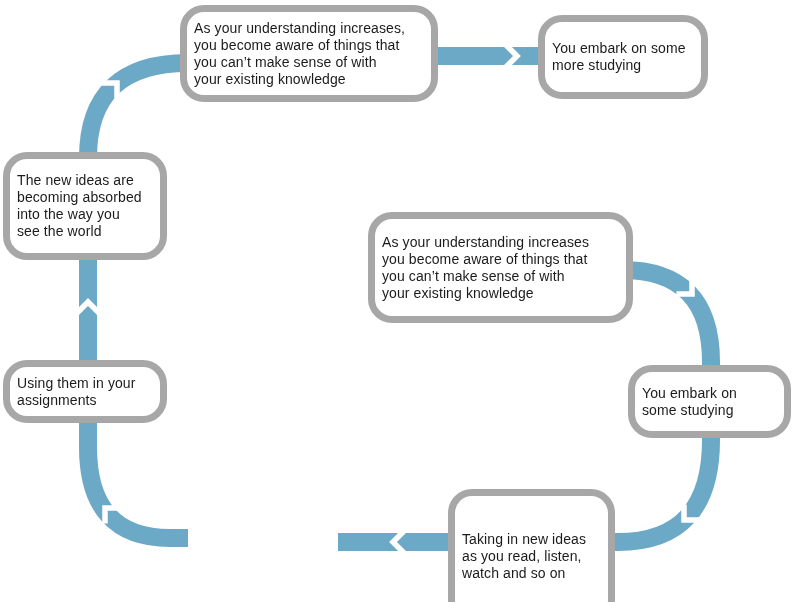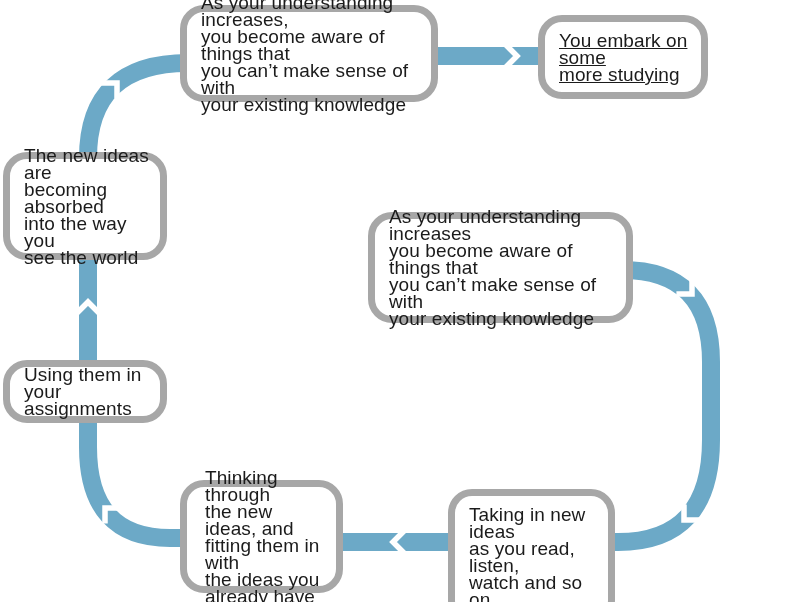--- a/index.html
+++ b/index.html
@@ -29,29 +29,29 @@
     stroke-linecap: butt;
   }
   .node {
     position: absolute;
     box-sizing: border-box;
     background: #ffffff;
     border: 7px solid #A7A7A7;
     border-radius: 24px;
     display: flex;
     align-items: center;
-    padding: 6px 8px 6px 14px;
-    font-size: 19px;
+    padding: 6px 8px 6px 7px;
+    font-size: 14px;
     line-height: 17px;
     color: #1b1b1b;
     white-space: pre-line;
     letter-spacing: 0.1px;
   }
   .node-a { left: 180px; top:   5px; width: 258px; height:  97px; }
-  .node-b { left: 538px; top:  15px; width: 170px; height:  84px; text-decoration: underline; }
+  .node-b { left: 538px; top:  15px; width: 170px; height:  84px; }
   .node-c { left:   3px; top: 152px; width: 164px; height: 108px; align-items: center; }
   .node-d { left: 368px; top: 212px; width: 265px; height: 111px; }
   .node-e { left:   3px; top: 360px; width: 164px; height:  63px; }
   .node-f { left: 628px; top: 365px; width: 163px; height:  73px; }
   .node-g { left: 180px; top: 480px; width: 163px; height: 113px; padding-left: 18px; }
   .node-h { left: 448px; top: 489px; width: 167px; height: 135px; }
 </style>
 </head>
 <body>
 
@@ -97,28 +97,25 @@
 you become aware of things that
 you can’t make sense of with
 your existing knowledge</span>
   </div>
 
   <div class="node node-e">
     <span>Using them in your
 assignments</span>
   </div>
 
+  <div class="node node-f">
+    <span>You embark on
+some studying</span>
+  </div>
 
-  <div class="node node-g">
-    <span>Thinking through
-the new ideas, and
-fitting them in with
-the ideas you
-already have</span>
-  </div>
 
   <div class="node node-h">
     <span>Taking in new ideas
 as you read, listen,
 watch and so on</span>
   </div>
 
 </div>
 
 </body></html>

